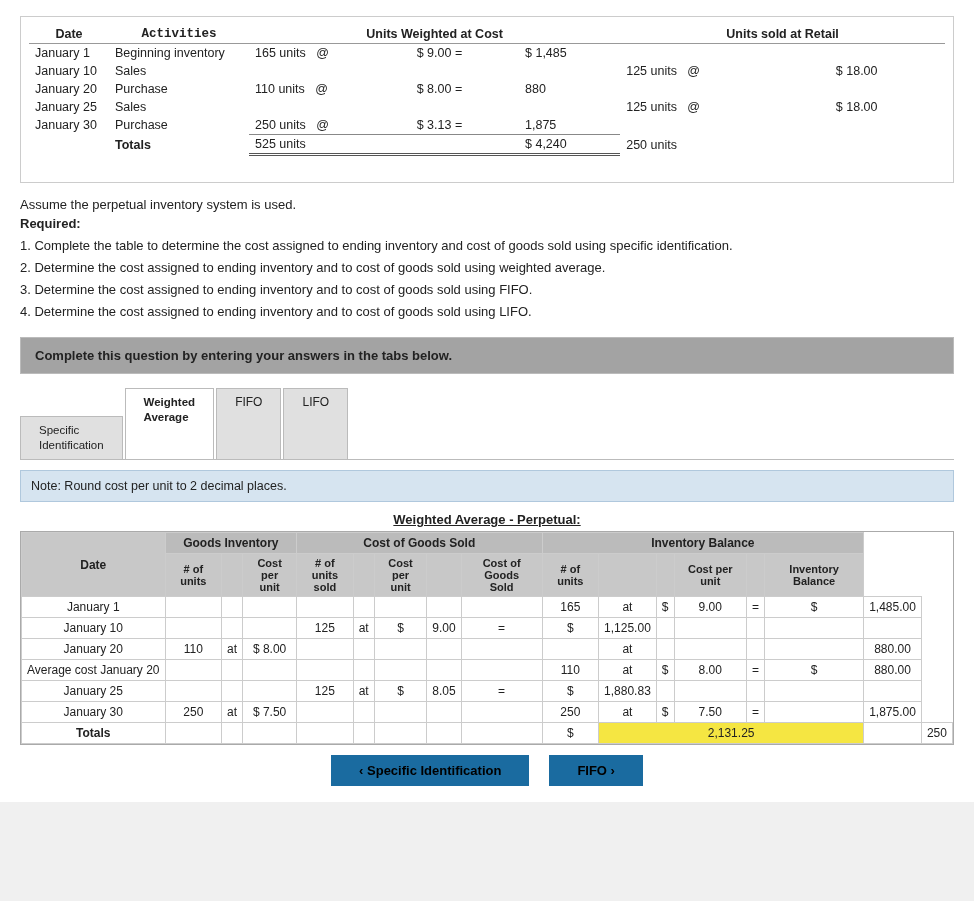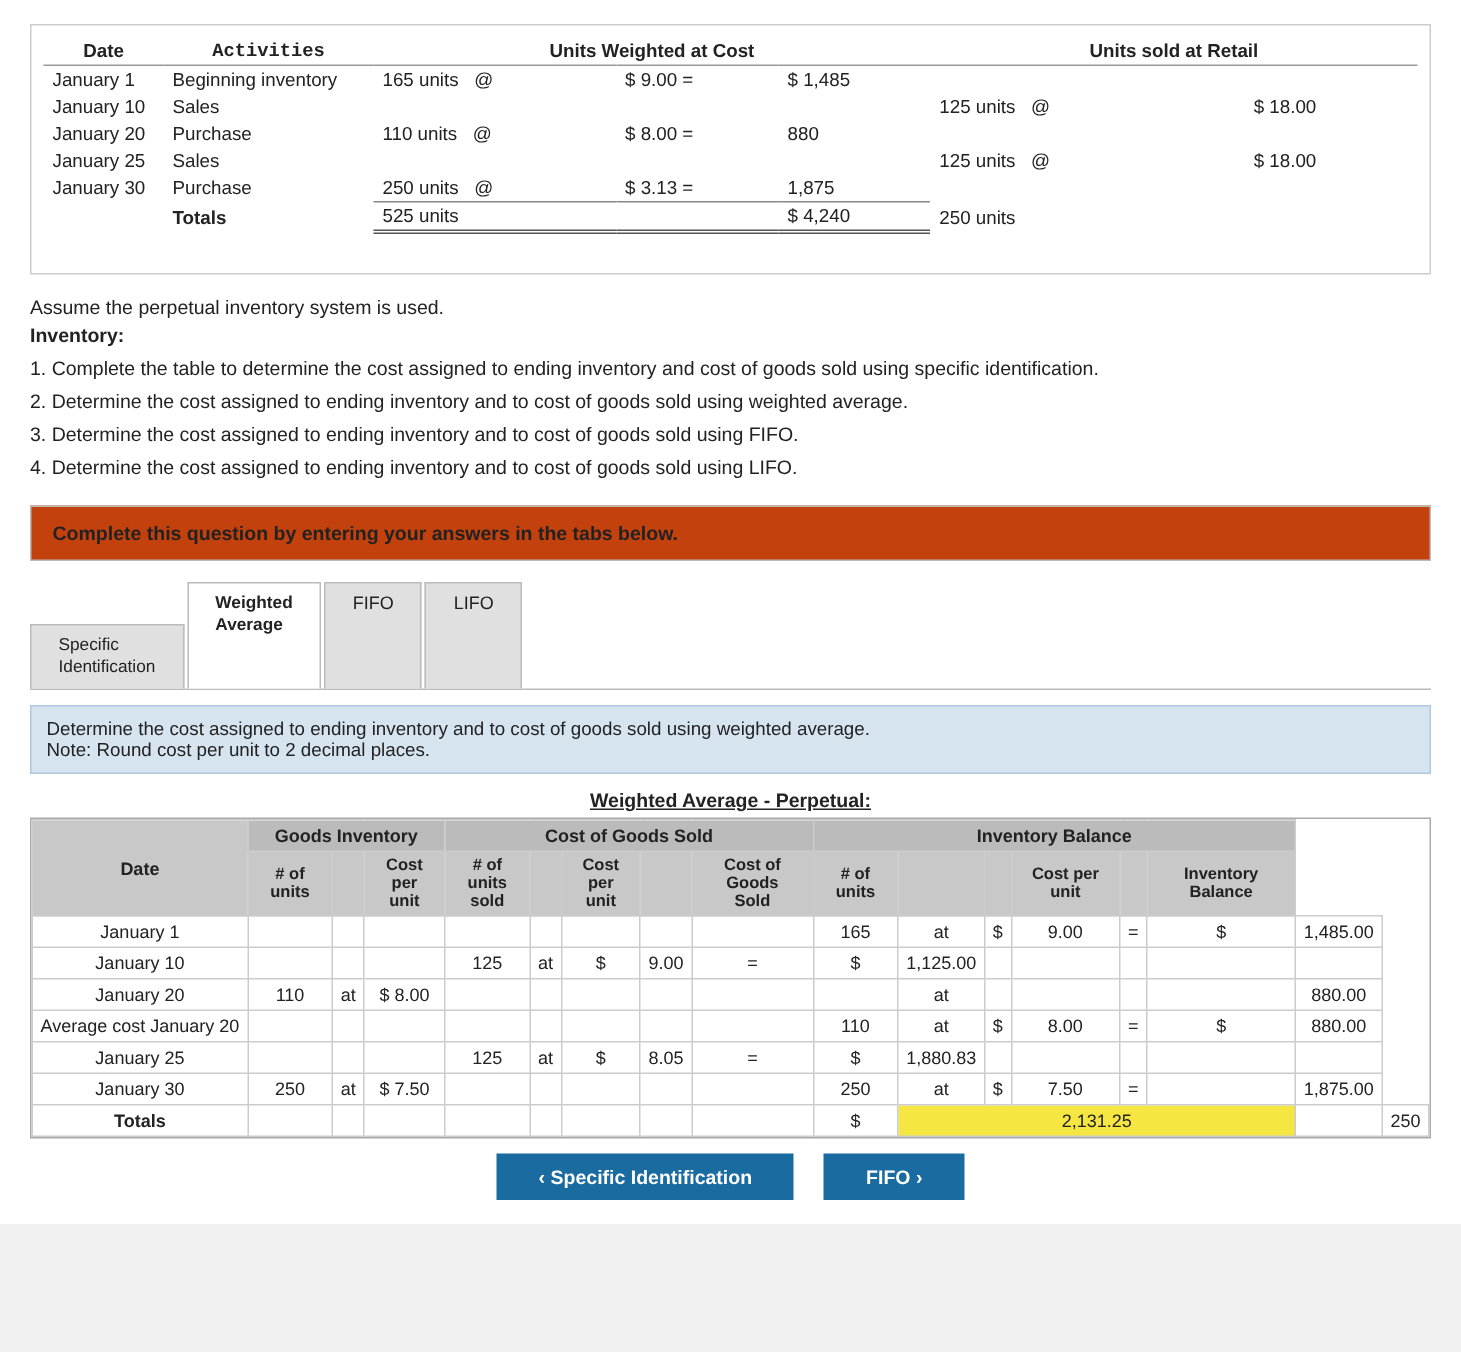--- a/index.html
+++ b/index.html
@@ -39,21 +39,21 @@
     .inventory-table .col-units-sold { width: 280px; text-align: center; }
 
     .section-title {
       font-size: 13px;
       margin-bottom: 4px;
     }
     .required-label { font-weight: bold; }
     .instructions { margin-bottom: 14px; line-height: 1.7; }
 
     .complete-question-box {
-      background: #c2410c;
+      background: #a3a3a3;
       border: 1px solid #bbb;
       padding: 10px 14px;
       margin-bottom: 14px;
     }
     .complete-question-box strong { font-size: 13px; }
 
     
     .tabs-row {
       display: flex;
       border-bottom: 1px solid #bbb;
@@ -117,21 +117,21 @@
 
     
     .nav-buttons {
       display: flex;
       justify-content: center;
       gap: 20px;
       margin-top: 10px;
     }
     .nav-btn {
       background: #1a6ba0;
-      color: #ffffff;
+      color: #000000;
       border: none;
       padding: 8px 28px;
       font-size: 13px;
       cursor: pointer;
       font-weight: bold;
     }
 
     .spanning-header {
       background: #c8c8c8;
       font-weight: bold;
@@ -227,21 +227,21 @@
           <td style="border-bottom:3px double #555">$ 4,240</td>
           <td>250 units</td>
           <td></td>
           <td></td>
         </tr>
       </tbody>
     </table>
   </div>
 
   <p class="section-title">Assume the perpetual inventory system is used.</p>
-  <p class="section-title required-label">Inventory:</p>
+  <p class="section-title required-label">Required:</p>
   <div class="instructions">
     <div>1. Complete the table to determine the cost assigned to ending inventory and cost of goods sold using specific identification.</div>
     <div>2. Determine the cost assigned to ending inventory and to cost of goods sold using weighted average.</div>
     <div>3. Determine the cost assigned to ending inventory and to cost of goods sold using FIFO.</div>
     <div>4. Determine the cost assigned to ending inventory and to cost of goods sold using LIFO.</div>
   </div>
 
   <div class="complete-question-box">
     <strong>Complete this question by entering your answers in the tabs below.</strong>
   </div>
@@ -253,21 +253,20 @@
     </div>
     <div class="tab active" style="font-size:11.5px; line-height:1.3;">
       <div>Weighted</div>
       <div>Average</div>
     </div>
     <div class="tab">FIFO</div>
     <div class="tab">LIFO</div>
   </div>
 
   <div class="tab-desc">
-    <div>Determine the cost assigned to ending inventory and to cost of goods sold using weighted average.</div>
     <div>Note: Round cost per unit to 2 decimal places.</div>
   </div>
 
   <div class="wa-table-title">Weighted Average - Perpetual:</div>
 
   <div class="wa-outer">
     <table class="wa-table">
       <thead>
         <tr>
           <th rowspan="2" class="row-label" style="width:130px;">Date</th>

